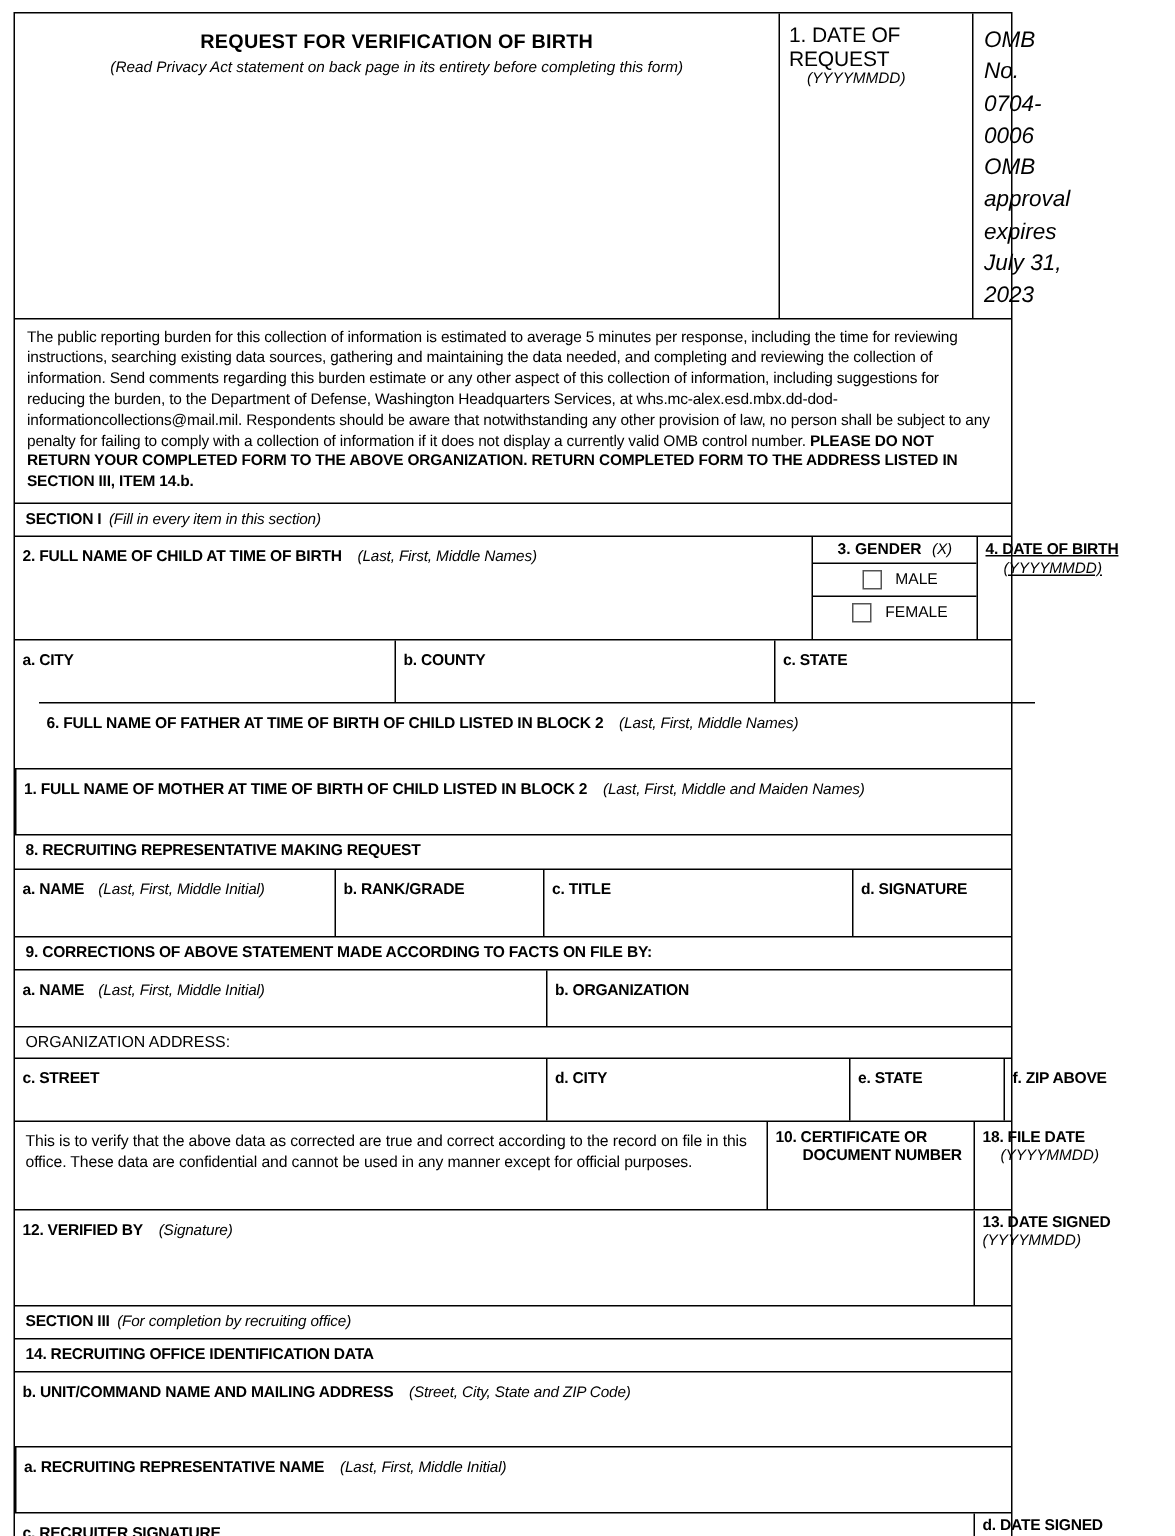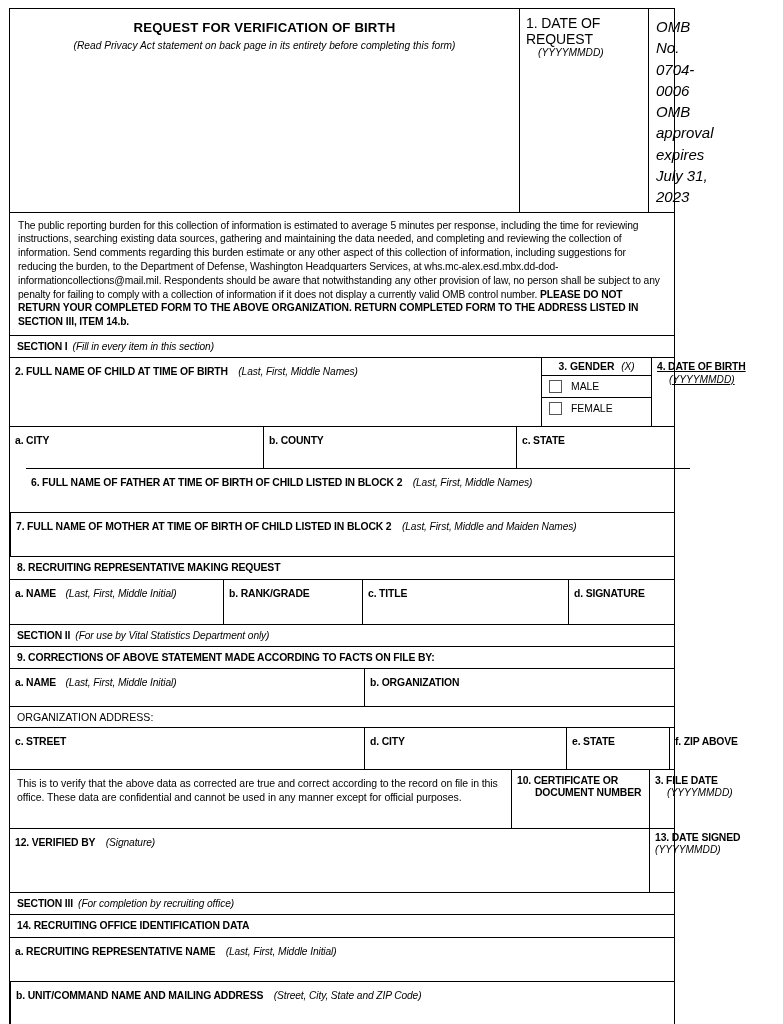--- a/index.html
+++ b/index.html
@@ -110,20 +110,21 @@
     font-weight: bold;
   }
   .sect .ital { margin-left: 5px; }
 
   
   .ckrow {
     display: flex;
     align-items: center;
     padding: 3px 0 3px 7px;
     height: 22px;
+    justify-content: center;
   }
   .ckbox {
     width: 13px; height: 13px;
     border: 1.2px solid #555;
     background: #fff;
     flex: 0 0 auto;
     margin-right: 9px;
   }
   .ckrow .cklabel { font-size: 10.4px; font-weight: normal; }
 
@@ -218,21 +219,21 @@
         <span class="lbl">c. STATE</span>
       </div>
     </div>
 
     <div class="cell brdr-top-heavy" style="height:44px; width:100%;margin-left:16px;">
       <span class="lbl" style="display:inline">6. FULL NAME OF FATHER AT TIME OF BIRTH OF CHILD LISTED IN BLOCK 2</span>
       <span class="ital" style="margin-left:6px">(Last, First, Middle Names)</span>
     </div>
 
     <div class="cell brdr-top-heavy" style="height:44px; width:100%;">
-      <span class="lbl" style="display:inline">7. FULL NAME OF MOTHER AT TIME OF BIRTH OF CHILD LISTED IN BLOCK 2</span>
+      <span class="lbl" style="display:inline">1. FULL NAME OF MOTHER AT TIME OF BIRTH OF CHILD LISTED IN BLOCK 2</span>
       <span class="ital" style="margin-left:6px">(Last, First, Middle and Maiden Names)</span>
     </div>
 
     <div class="sect brdr-top-heavy">
       <span class="lbl" style="display:inline">8. RECRUITING REPRESENTATIVE MAKING REQUEST</span>
     </div>
     <div class="row brdr-top">
       <div class="cell" style="flex:0 0 213px; height:44px;">
         <span class="lbl" style="display:inline">a. NAME</span>
         <span class="ital" style="margin-left:5px">(Last, First, Middle Initial)</span>
@@ -241,23 +242,20 @@
         <span class="lbl">b. RANK/GRADE</span>
       </div>
       <div class="cell" style="flex:0 0 206px;">
         <span class="lbl">c. TITLE</span>
       </div>
       <div class="cell" style="flex:1 1 auto;">
         <span class="lbl">d. SIGNATURE</span>
       </div>
     </div>
 
-    <div class="sect brdr-top-heavy">
-      <span class="lbl" style="display:inline">SECTION II</span><span class="ital">(For use by Vital Statistics Department only)</span>
-    </div>
 
     <div class="sect brdr-top-heavy">
       <span class="lbl" style="display:inline">9. CORRECTIONS OF ABOVE STATEMENT MADE ACCORDING TO FACTS ON FILE BY:</span>
     </div>
     <div class="row brdr-top">
       <div class="cell" style="flex:0 0 354px; height:37px;">
         <span class="lbl" style="display:inline">a. NAME</span>
         <span class="ital" style="margin-left:5px">(Last, First, Middle Initial)</span>
       </div>
       <div class="cell" style="flex:1 1 auto;">
@@ -285,21 +283,21 @@
 
     <div class="row brdr-top-heavy">
       <div class="cell" style="flex:0 0 501px; height:58px; padding:6px 8px 4px 7px;">
         <span style="font-size:10.5px; font-weight:normal; line-height:1.35; display:block; letter-spacing:-0.08px;">This is to verify that the above data as corrected are true and correct according to the record on file in this office.  These data are confidential and cannot be used in any manner except for official purposes.</span>
       </div>
       <div class="cell" style="flex:0 0 138px; padding-top:5px;">
         <div class="lbl">10. CERTIFICATE OR</div>
         <div class="lbl" style="padding-left:18px;">DOCUMENT NUMBER</div>
       </div>
       <div class="cell" style="flex:1 1 auto; padding-top:5px;">
-        <div class="lbl">3. FILE DATE</div>
+        <div class="lbl">18. FILE DATE</div>
         <div class="sub-ital">(YYYYMMDD)</div>
       </div>
     </div>
 
     <div class="row brdr-top-heavy">
       <div class="cell" style="flex:0 0 639px; height:63px;">
         <span class="lbl" style="display:inline">12. VERIFIED BY</span>
         <span class="ital" style="margin-left:6px">(Signature)</span>
       </div>
       <div class="cell" style="flex:1 1 auto;">
@@ -309,28 +307,28 @@
     </div>
 
     <div class="sect brdr-top-heavy">
       <span class="lbl" style="display:inline">SECTION III</span><span class="ital">(For completion by recruiting office)</span>
     </div>
 
     <div class="sect brdr-top-heavy">
       <span class="lbl" style="display:inline">14. RECRUITING OFFICE IDENTIFICATION DATA</span>
     </div>
 
+    <div class="cell brdr-top-heavy" style="height:50px; width:100%;">
+      <span class="lbl" style="display:inline">b. UNIT/COMMAND NAME AND MAILING ADDRESS</span>
+      <span class="ital" style="margin-left:6px">(Street, City, State and ZIP Code)</span>
+    </div>
+
     <div class="cell brdr-top" style="height:44px; width:100%;">
       <span class="lbl" style="display:inline">a. RECRUITING REPRESENTATIVE NAME</span>
       <span class="ital" style="margin-left:6px">(Last, First, Middle Initial)</span>
-    </div>
-
-    <div class="cell brdr-top-heavy" style="height:50px; width:100%;">
-      <span class="lbl" style="display:inline">b. UNIT/COMMAND NAME AND MAILING ADDRESS</span>
-      <span class="ital" style="margin-left:6px">(Street, City, State and ZIP Code)</span>
     </div>
 
     <div class="row brdr-top-heavy">
       <div class="cell" style="flex:0 0 639px; height:62px;">
         <span class="lbl">c. RECRUITER SIGNATURE</span>
       </div>
       <div class="cell" style="flex:1 1 auto;">
         <div class="lbl">d. DATE SIGNED</div>
         <div class="sub-ital">(YYYYMMDD)</div>
       </div>

